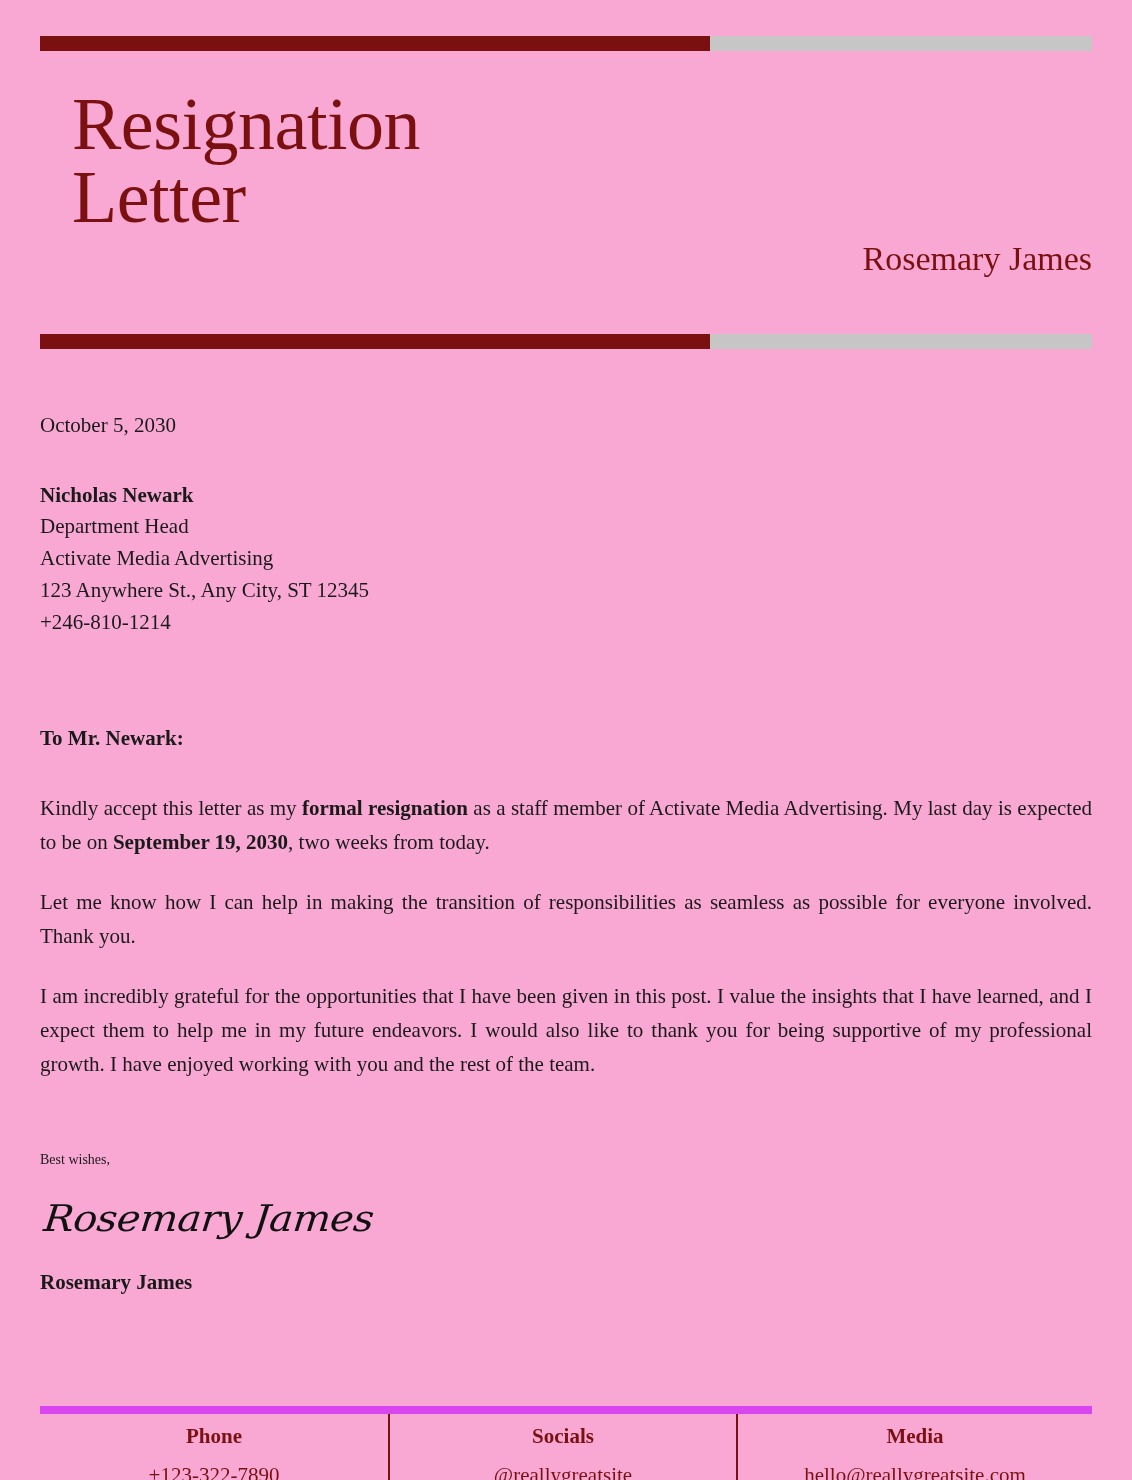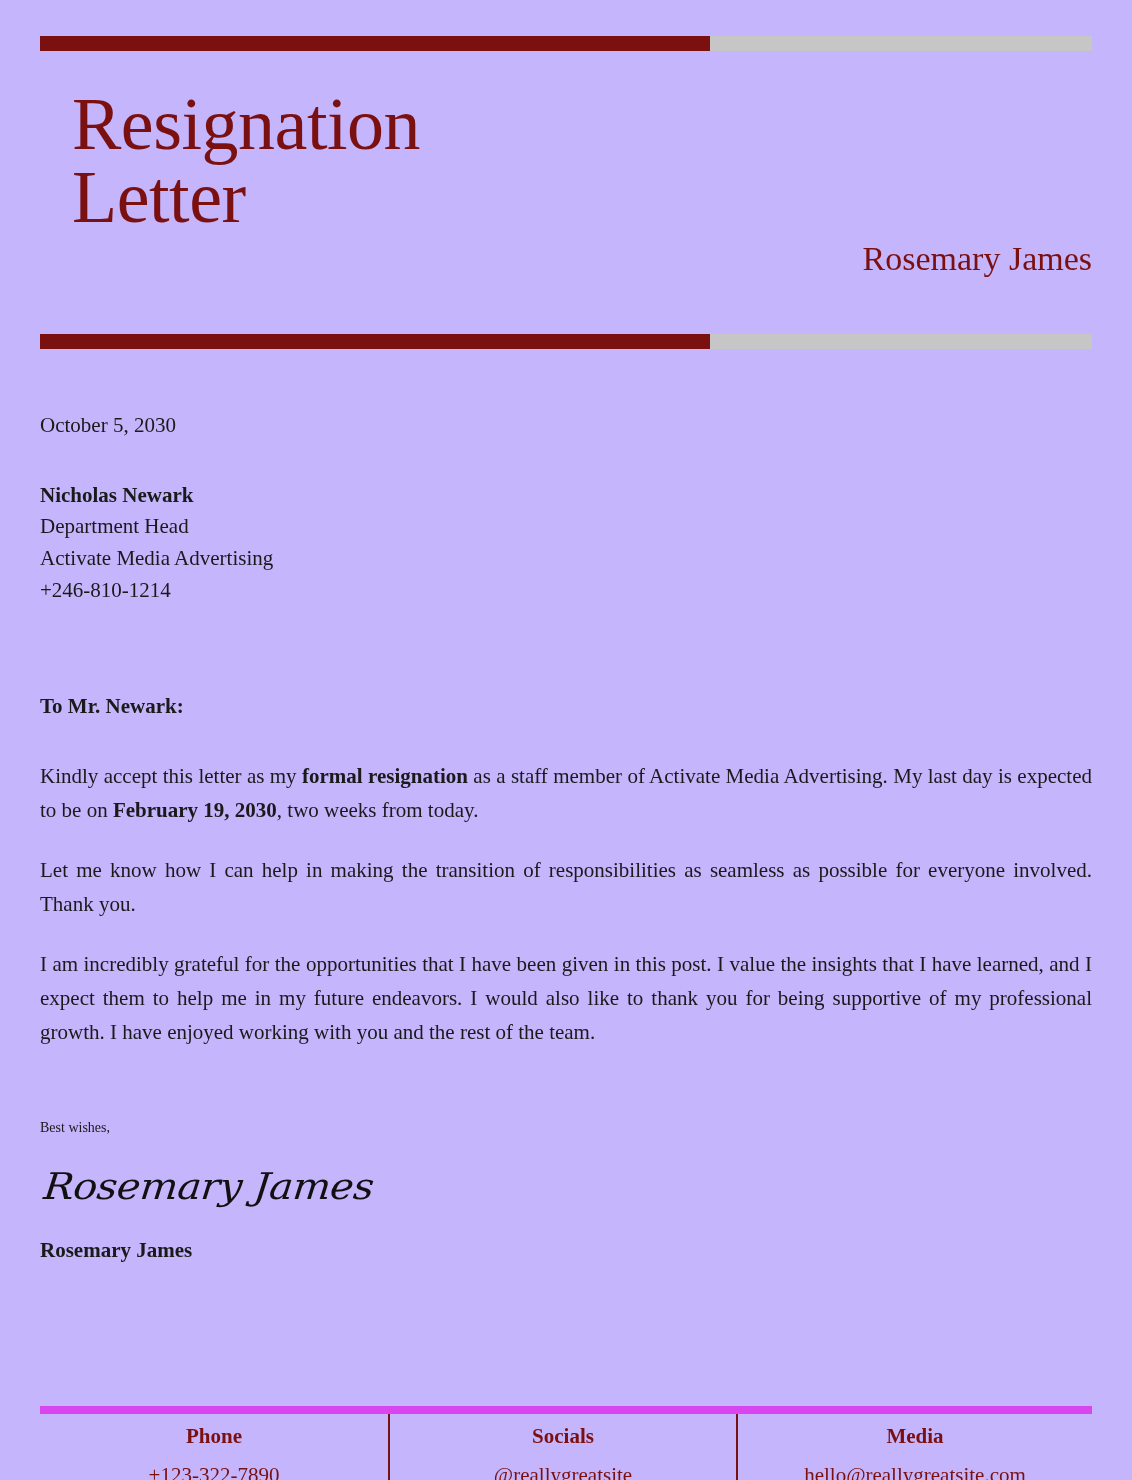--- a/index.html
+++ b/index.html
@@ -11,21 +11,21 @@
     width: 1132px;
     height: 1480px;
     position: relative;
     font-family: "Liberation Serif", "DejaVu Serif", serif;
     color: #1a1a1a;
     overflow: hidden;
   }
   .page {
     position: absolute;
     inset: 0;
-    background: #c4b5fd;
+    background: #f9a8d4;
   }
 
   
   .rule-bar {
     position: absolute;
     left: 40px;
     width: 1052px;
     height: 15px;
     display: flex;
   }
@@ -194,26 +194,27 @@
   </div>
 
   <div class="letter">
 
     <p class="letter-date">October 5, 2030</p>
 
     <div class="recipient">
       <span class="rcp-name">Nicholas Newark</span>
       <span class="rcp-line">Department Head</span>
       <span class="rcp-line">Activate Media Advertising</span>
+      <span class="rcp-line">123 Anywhere St., Any City, ST 12345</span>
       <span class="rcp-line">+246-810-1214</span>
     </div>
 
     <p class="salutation">To Mr. Newark:</p>
 
-    <p class="body-par"><span>Kindly accept this letter as my </span><b>formal resignation</b><span> as a staff member of Activate Media Advertising. My last day is expected to be on </span><b>February 19, 2030</b><span>, two weeks from today.</span></p>
+    <p class="body-par"><span>Kindly accept this letter as my </span><b>formal resignation</b><span> as a staff member of Activate Media Advertising. My last day is expected to be on </span><b>September 19, 2030</b><span>, two weeks from today.</span></p>
 
     <p class="body-par">Let me know how I can help in making the transition of responsibilities as seamless as possible for everyone involved.  Thank you.</p>
 
     <p class="body-par">I am incredibly grateful for the opportunities that I have been given in this post. I value the insights that I have learned, and I expect them to help me in my future endeavors. I would also like to thank you for being supportive of my professional growth. I have enjoyed working with you and the rest of the team.</p>
 
     <p class="closing">Best wishes,</p>
 
     <div class="signature-script">Rosemary James</div>
 
     <p class="signature-name">Rosemary James</p>

